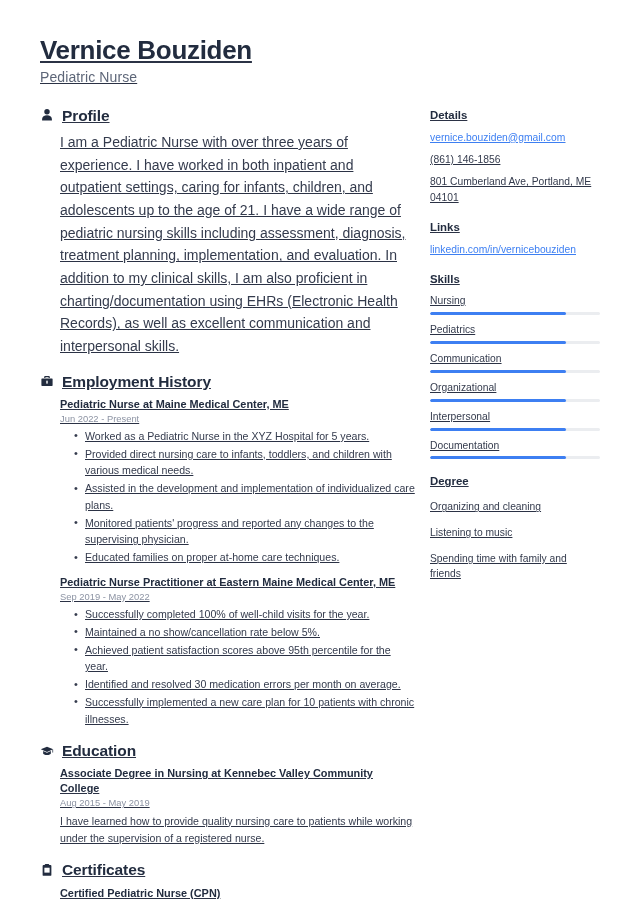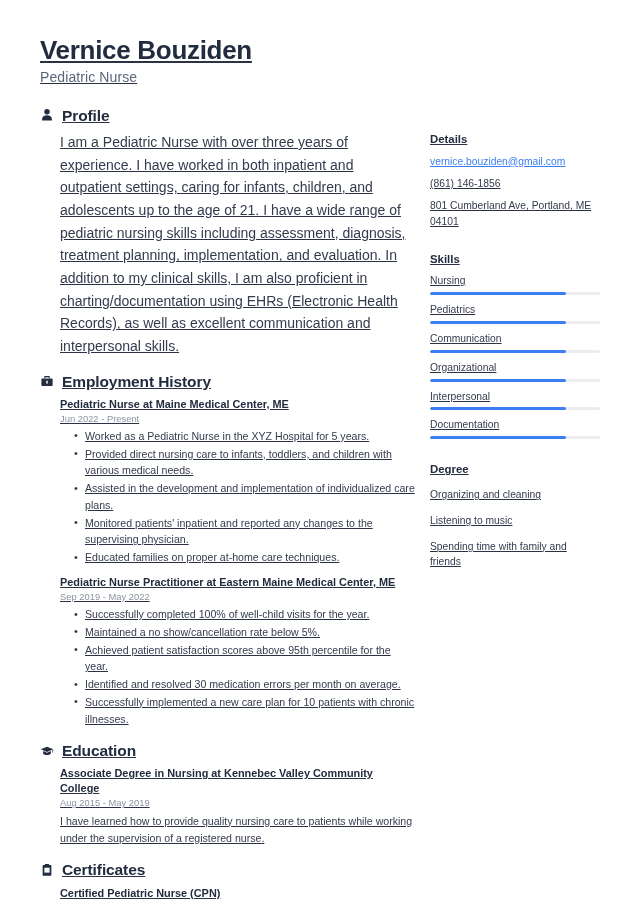--- a/index.html
+++ b/index.html
@@ -133,21 +133,21 @@
   .cert-item { margin-bottom: 23px; }
   .cert-item:last-child { margin-bottom: 0; }
   .membership-item {
     font-size: 10.9px;
     font-weight: bold;
     color: #222c3f;
     line-height: 1.55;
   }
 
   
-  .side-block { margin-bottom: 16px; margin-top: 24px; }
+  .side-block { margin-bottom: 16px; }
   .side-title {
     font-size: 11.4px;
     font-weight: bold;
     color: #222c3f;
     margin: 0 0 7px 0;
     line-height: 1.2;
   }
   .side-text {
     font-size: 10.3px;
     line-height: 1.5;
@@ -236,21 +236,21 @@
         </div>
         <div class="section-body">
 
           <div class="entry">
             <p class="entry-title">Pediatric Nurse at Maine Medical Center, ME</p>
             <p class="entry-date">Jun 2022 - Present</p>
             <ul class="bullets">
               <li>Worked as a Pediatric Nurse in the XYZ Hospital for 5 years.</li>
               <li>Provided direct nursing care to infants, toddlers, and children with various medical needs.</li>
               <li>Assisted in the development and implementation of individualized care plans.</li>
-              <li>Monitored patients' inpatient and reported any changes to the supervising physician.</li>
+              <li>Monitored patients' progress and reported any changes to the supervising physician.</li>
               <li>Educated families on proper at-home care techniques.</li>
             </ul>
           </div>
 
           <div class="entry">
             <p class="entry-title">Pediatric Nurse Practitioner at Eastern Maine Medical Center, ME</p>
             <p class="entry-date">Sep 2019 - May 2022</p>
             <ul class="bullets">
               <li>Successfully completed 100% of well-child visits for the year.</li>
               <li>Maintained a no show/cancellation rate below 5%.</li>
@@ -311,20 +311,24 @@
 
     <div class="col-side">
 
       <div class="side-block">
         <p class="side-title">Details</p>
         <a class="side-link" href="#">vernice.bouziden@gmail.com</a>
         <p class="side-text">(861) 146-1856</p>
         <p class="side-text">801 Cumberland Ave, Portland, ME 04101</p>
       </div>
 
+      <div class="side-block">
+        <p class="side-title">Links</p>
+        <a class="side-link" href="#">linkedin.com/in/vernicebouziden</a>
+      </div>
 
       <div class="side-block">
         <p class="side-title">Skills</p>
 
         <div class="meter-row">
           <div class="meter-label">Nursing</div>
           <div class="meter-track">
             <div class="meter-fill" style="width: 80%;"></div>
           </div>
         </div>

